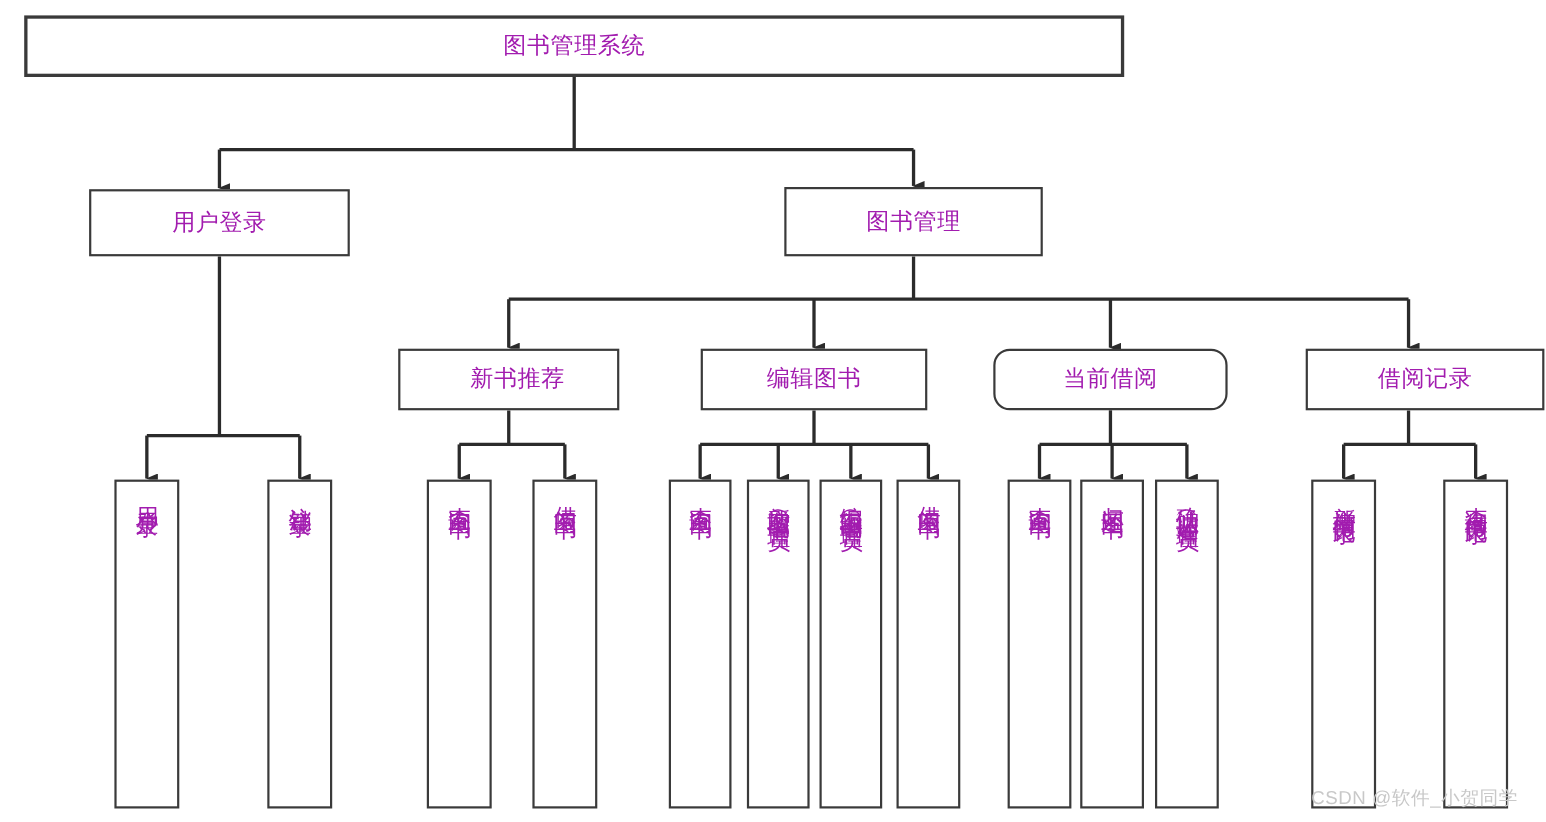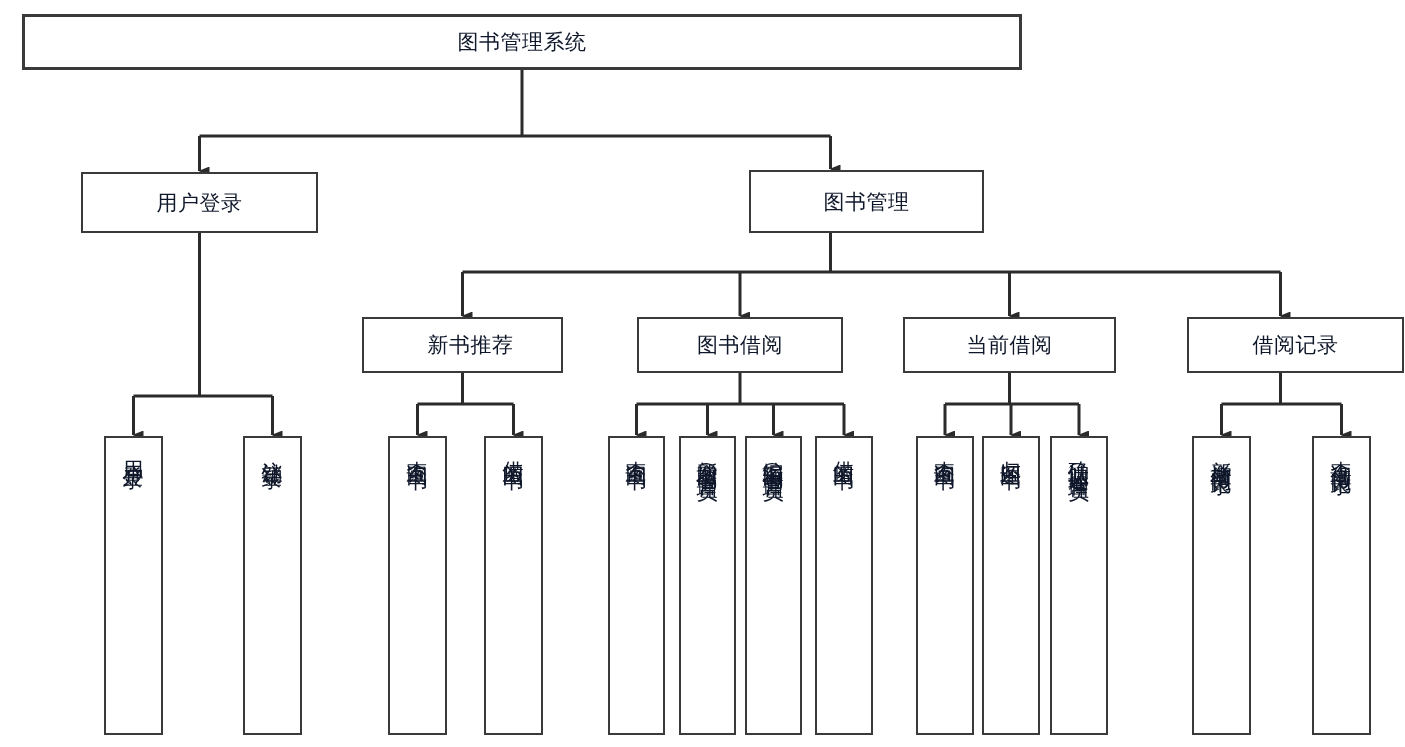--- a/index.html
+++ b/index.html
@@ -31,21 +31,21 @@
     border: 2px solid #3a3a3a;
     display: flex;
     align-items: center;
     justify-content: center;
     overflow: hidden;
   }
   .node-box.root-node {
     border-width: 3px;
   }
   .node-label {
-    color: #0f172a;
+    color: #a21caf;
     font-size: 21px;
     line-height: 1.12;
     letter-spacing: 0.5px;
     white-space: nowrap;
     text-align: center;
   }
   .node-box.leaf-node .node-label {
     writing-mode: vertical-rl;
     text-orientation: upright;
     font-size: 21px;
@@ -115,31 +115,31 @@
       </g>
   </svg>
 
   <div class="node-box root-node" style="left: 22px; top: 14px; width: 1000px; height: 56px;">
     <span class="node-label">图书管理系统</span>
   </div>
 
   <div class="node-box" style="left: 81px; top: 172px; width: 237px; height: 61px;">
     <span class="node-label">用户登录</span>
   </div>
-  <div class="node-box" style="left: 713px; top: 170px; width: 235px; height: 63px; margin-left: 36px;">
+  <div class="node-box" style="left: 713px; top: 170px; width: 235px; height: 63px;">
     <span class="node-label">图书管理</span>
   </div>
 
   <div class="node-box" style="left: 362px; top: 317px; width: 201px; height: 56px; padding-left: 16px;">
     <span class="node-label">新书推荐</span>
   </div>
   <div class="node-box" style="left: 637px; top: 317px; width: 206px; height: 56px;">
-    <span class="node-label">图书借阅</span>
+    <span class="node-label">编辑图书</span>
   </div>
-  <div class="node-box" style="left: 903px; top: 317px; width: 213px; height: 56px;">
+  <div class="node-box" style="left: 903px; top: 317px; width: 213px; height: 56px; border-radius: 15px;">
     <span class="node-label">当前借阅</span>
   </div>
   <div class="node-box" style="left: 1172px; top: 317px; width: 217px; height: 56px; margin-left: 15px;">
     <span class="node-label">借阅记录</span>
   </div>
 
   <div class="node-box leaf-node" style="left: 104px; top: 436px; width: 59px; height: 299px;">
     <span class="node-label">用户登录</span>
   </div>
   <div class="node-box leaf-node" style="left: 243px; top: 436px; width: 59px; height: 299px;">
@@ -172,14 +172,15 @@
   <div class="node-box leaf-node" style="left: 1050px; top: 436px; width: 58px; height: 299px;">
     <span class="node-label">确认归还（管理员）</span>
   </div>
   <div class="node-box leaf-node" style="left: 1192px; top: 436px; width: 59px; height: 299px;">
     <span class="node-label">新增借阅记录</span>
   </div>
   <div class="node-box leaf-node" style="left: 1312px; top: 436px; width: 59px; height: 299px;">
     <span class="node-label">查询借阅记录</span>
   </div>
 
+  <div class="watermark" style="left: 1192px; top: 714px;">CSDN @软件_小贺同学</div>
 
 </div>
 
 </body></html>

